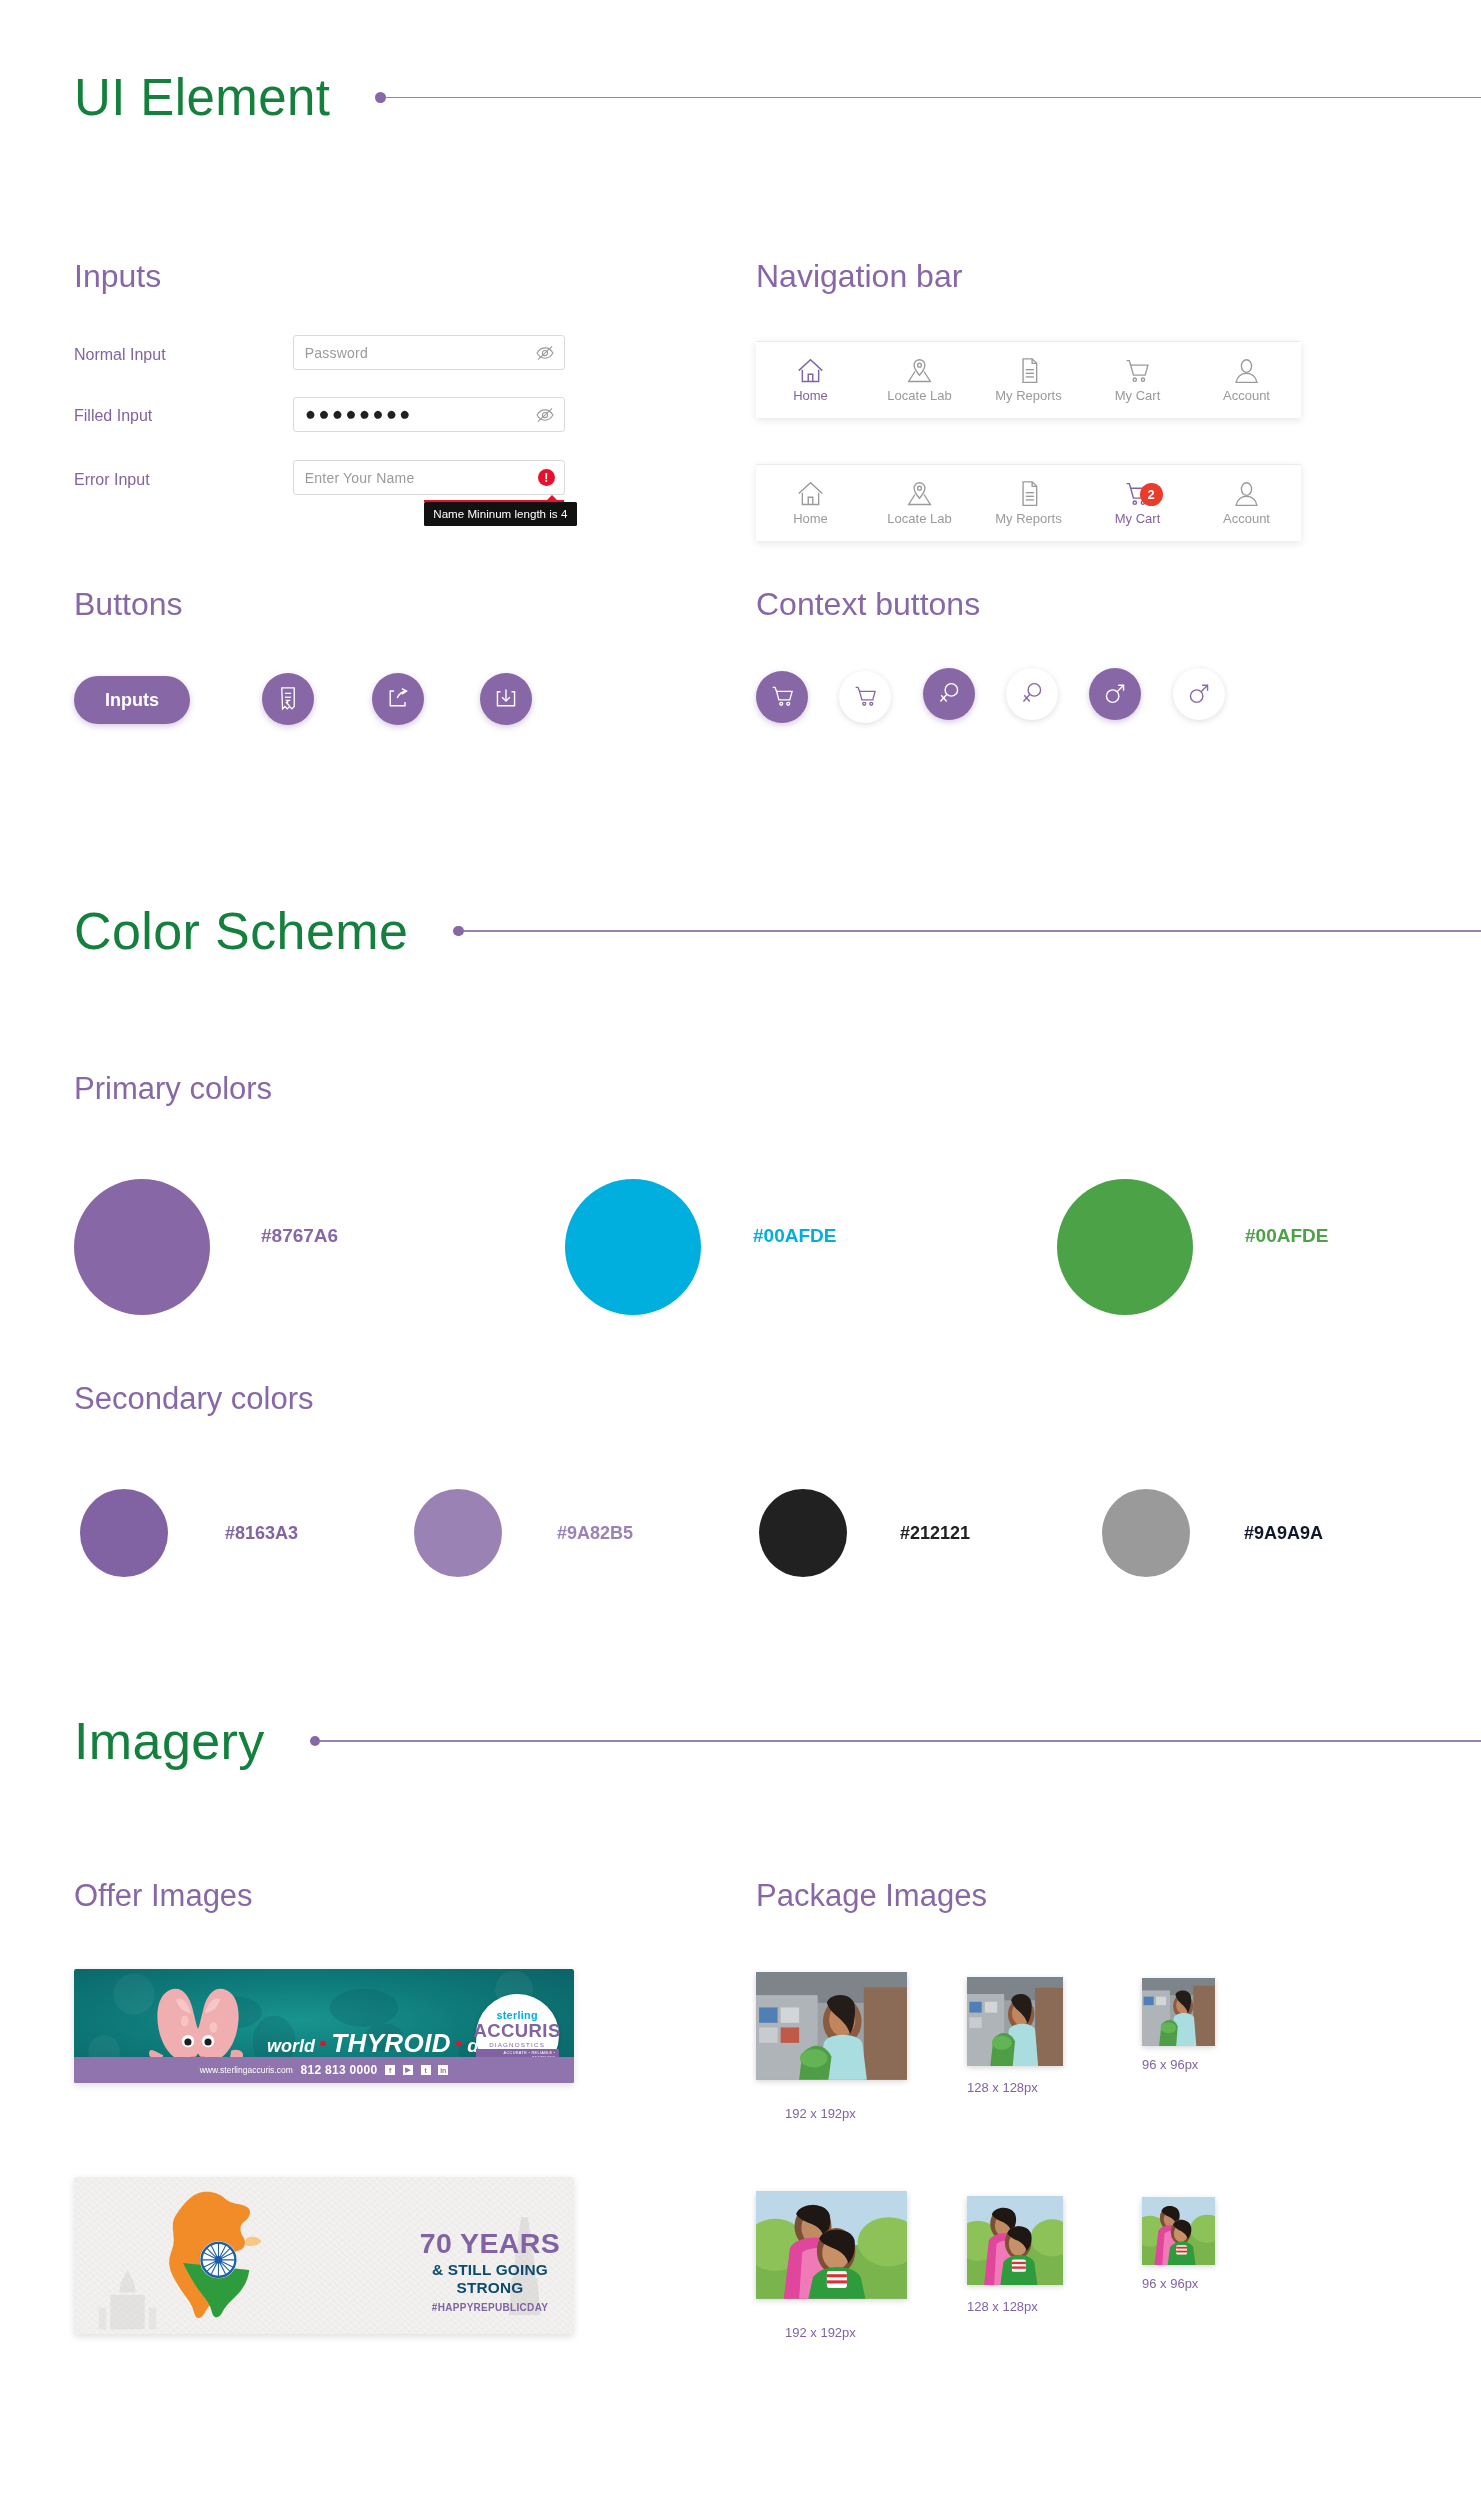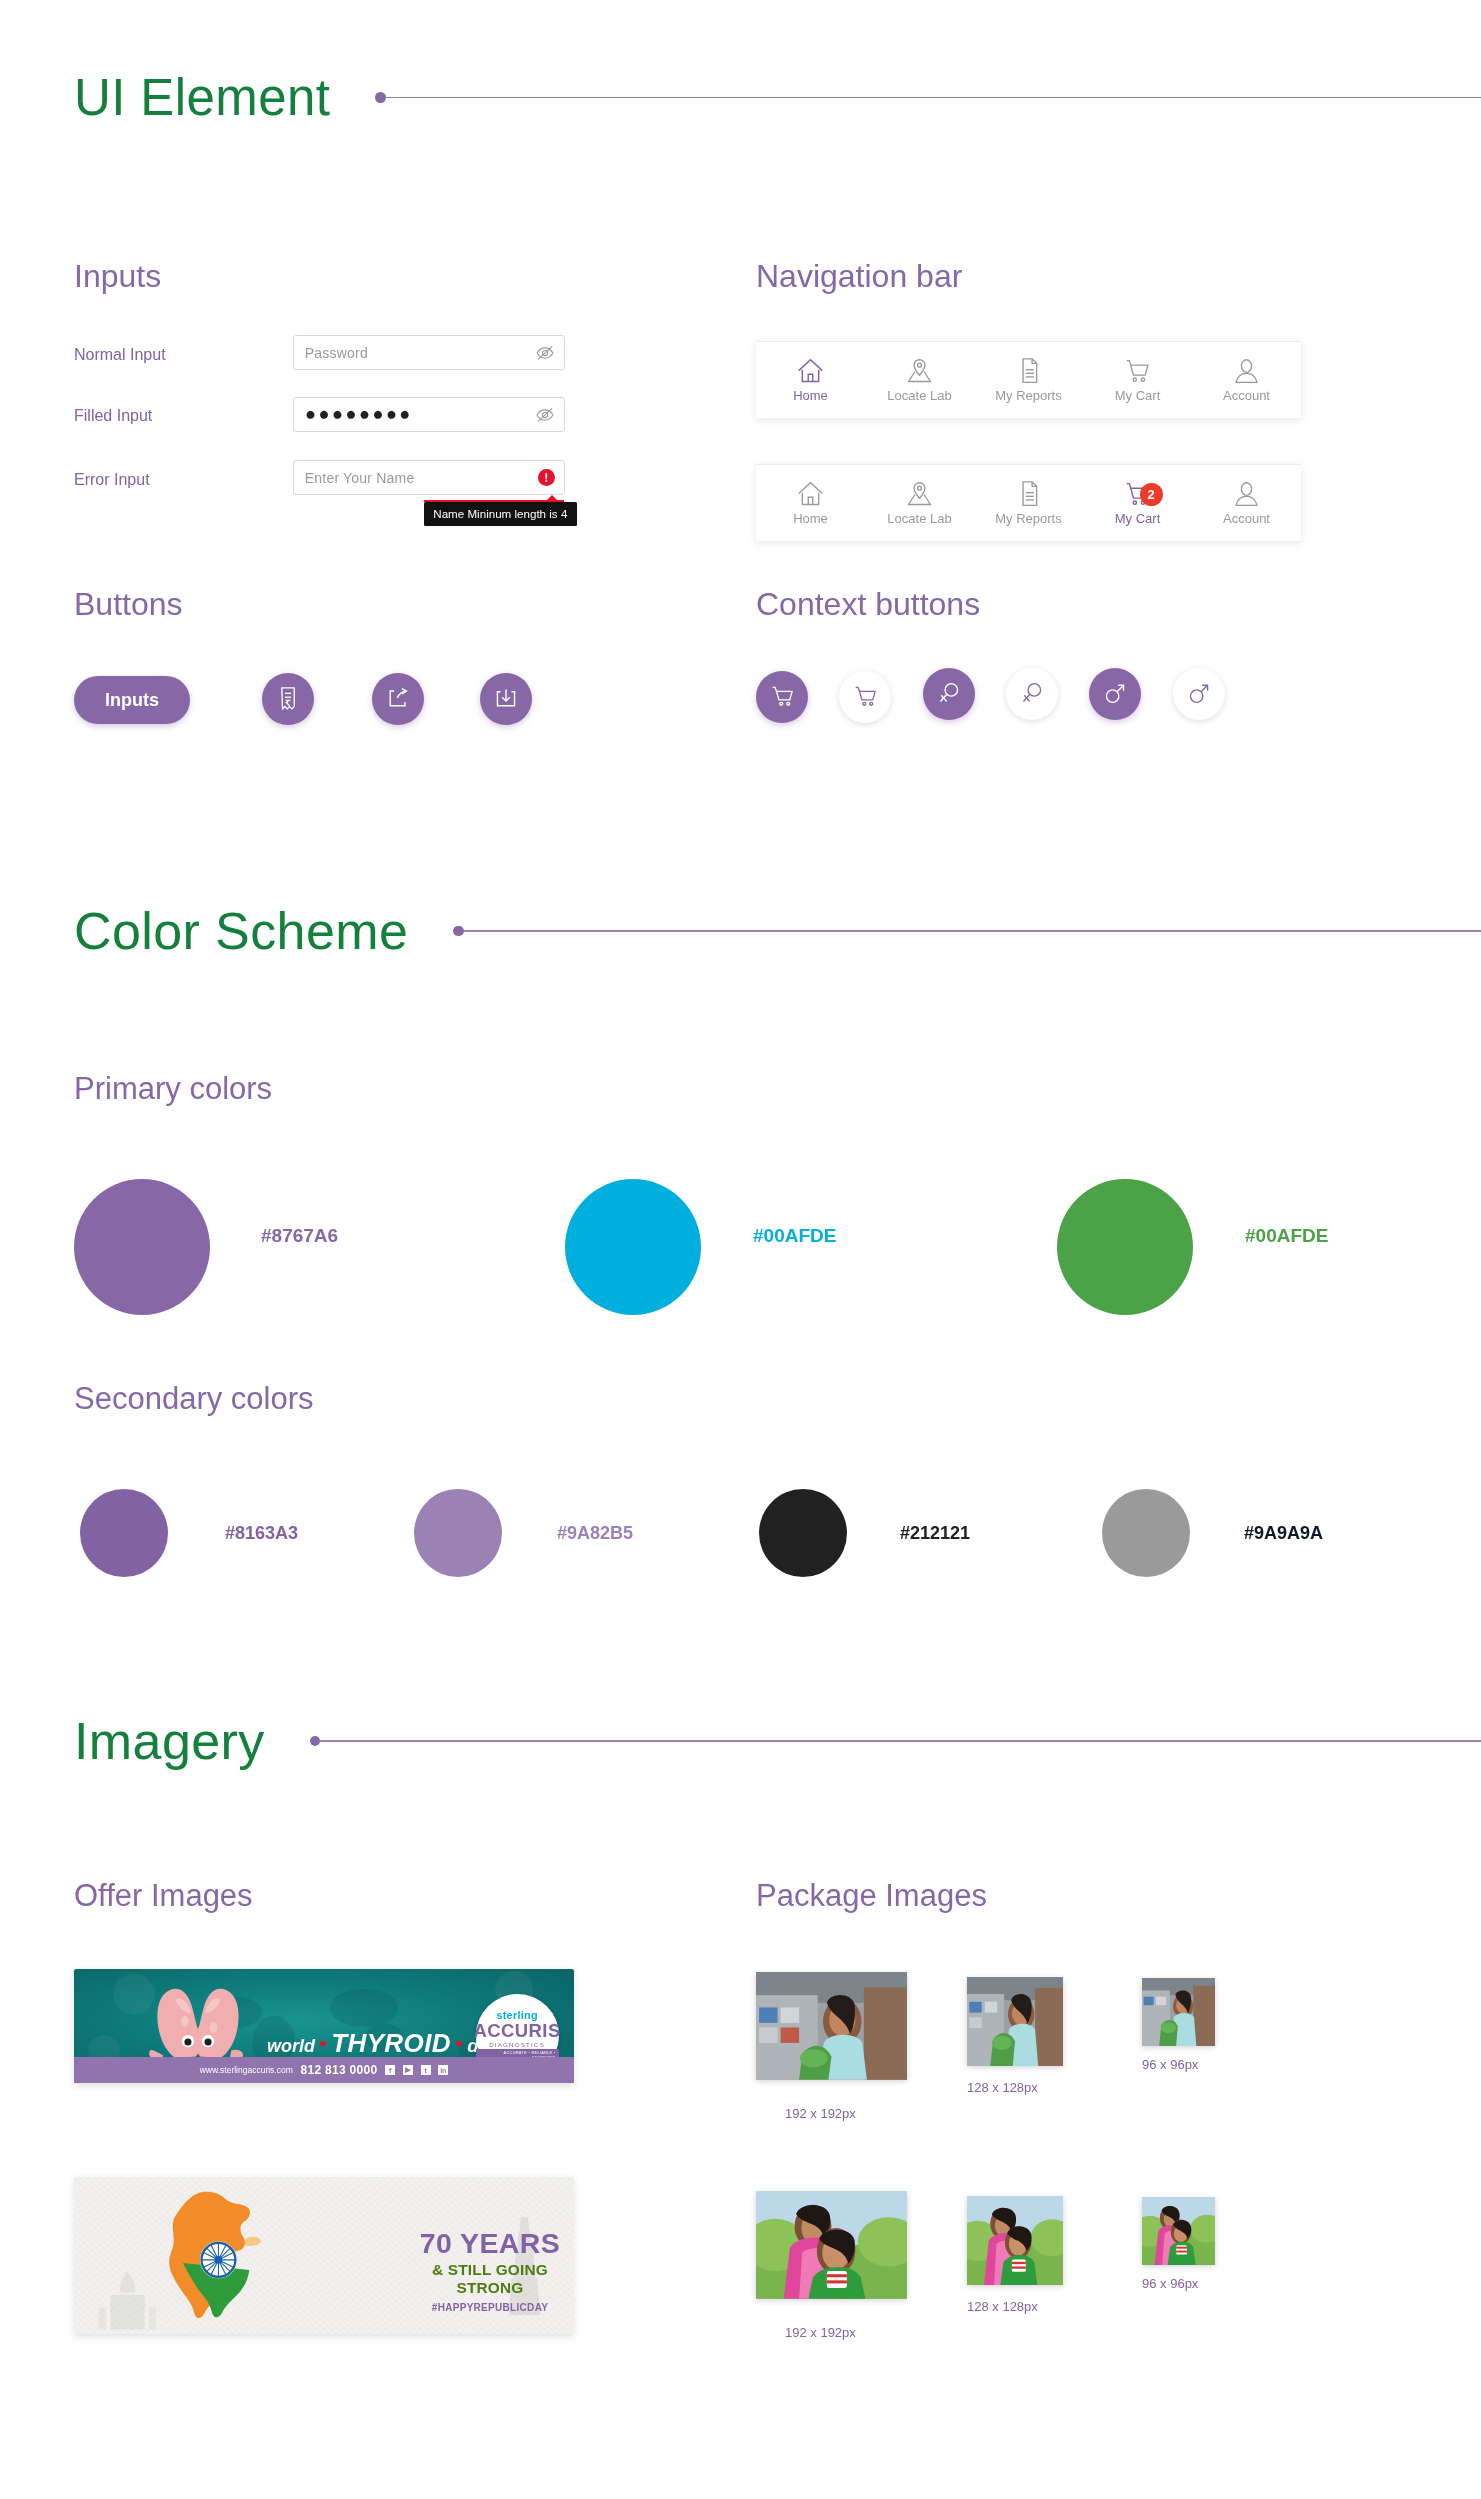--- a/index.html
+++ b/index.html
@@ -293,21 +293,21 @@
   }
   .rep-texture {
     position: absolute; inset: 0;
     background-image:
       repeating-linear-gradient(42deg, rgba(0,0,0,0.015) 0 1.5px, transparent 1.5px 4.6px),
       repeating-linear-gradient(-38deg, rgba(0,0,0,0.012) 0 1.5px, transparent 1.5px 5.4px);
   }
   .india-map { position: absolute; left: 89px; top: 12.3px; width: 114px; height: 133px; }
   .rep-txt { position: absolute; left: 332px; top: 52px; text-align: center; }
   .rep-70 { font-size: 28.5px; font-weight: 900; color: #8163A3; letter-spacing: 0.4px; line-height: 1; }
-  .rep-sub { font-size: 15.4px; font-weight: 900; color: #4d7c0f; letter-spacing: 0.2px; margin-top: 3.1px; }
+  .rep-sub { font-size: 15.4px; font-weight: 900; color: #0c4a6e; letter-spacing: 0.2px; margin-top: 3.1px; }
   .rep-tag { font-size: 10px; font-weight: bold; color: #8163A3; letter-spacing: 0.3px; margin-top: 5.4px; }
   .monument { position: absolute; opacity: 0.30; }
 
   
   .pkg {
     position: absolute;
     box-shadow: 0 2.3px 6.2px rgba(0,0,0,0.18);
     overflow: hidden;
     background: #cfd4d8;
   }

